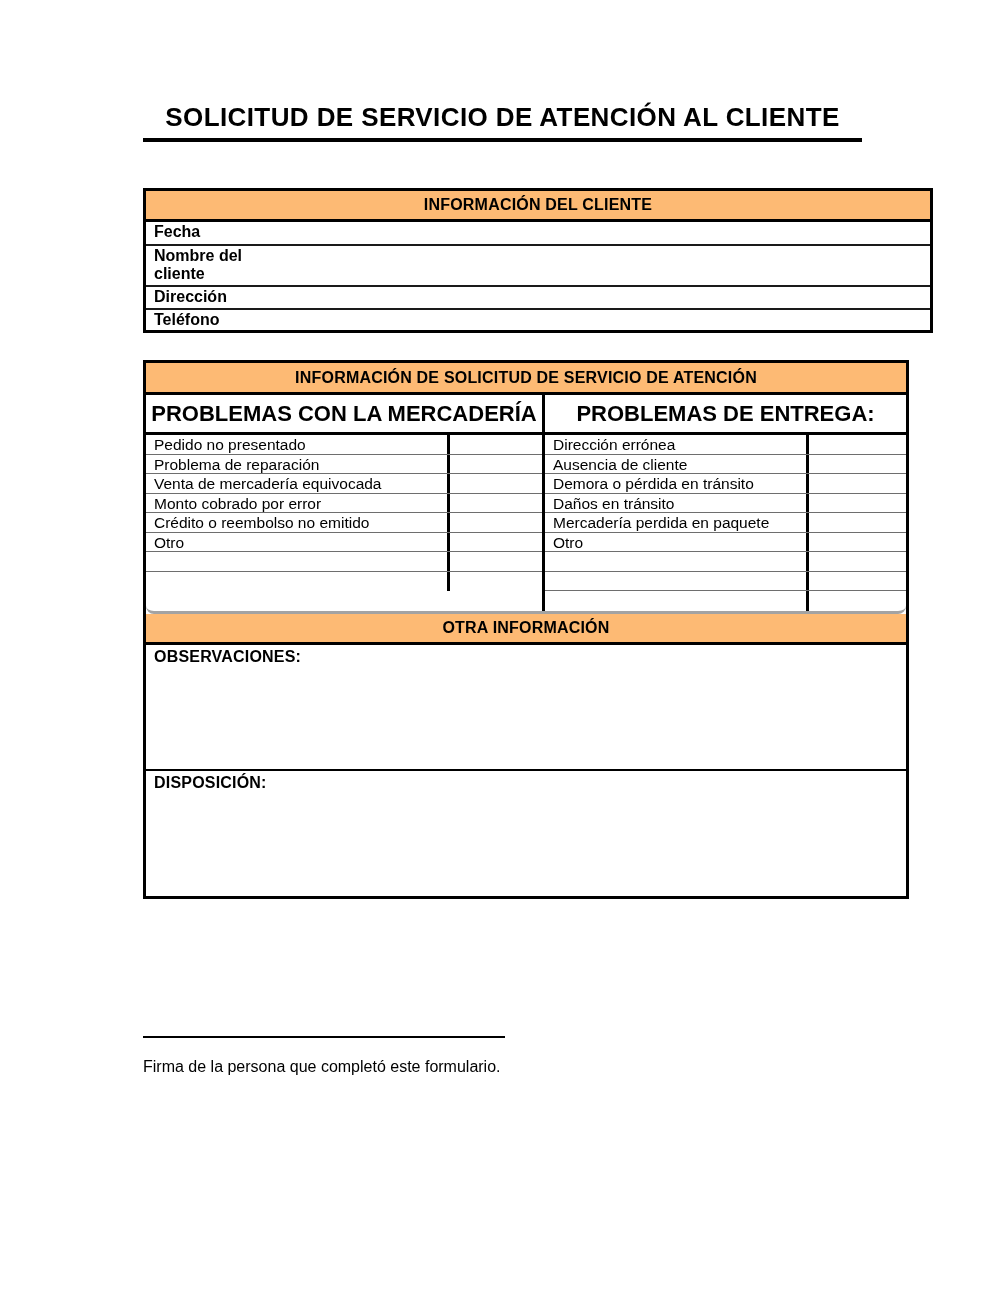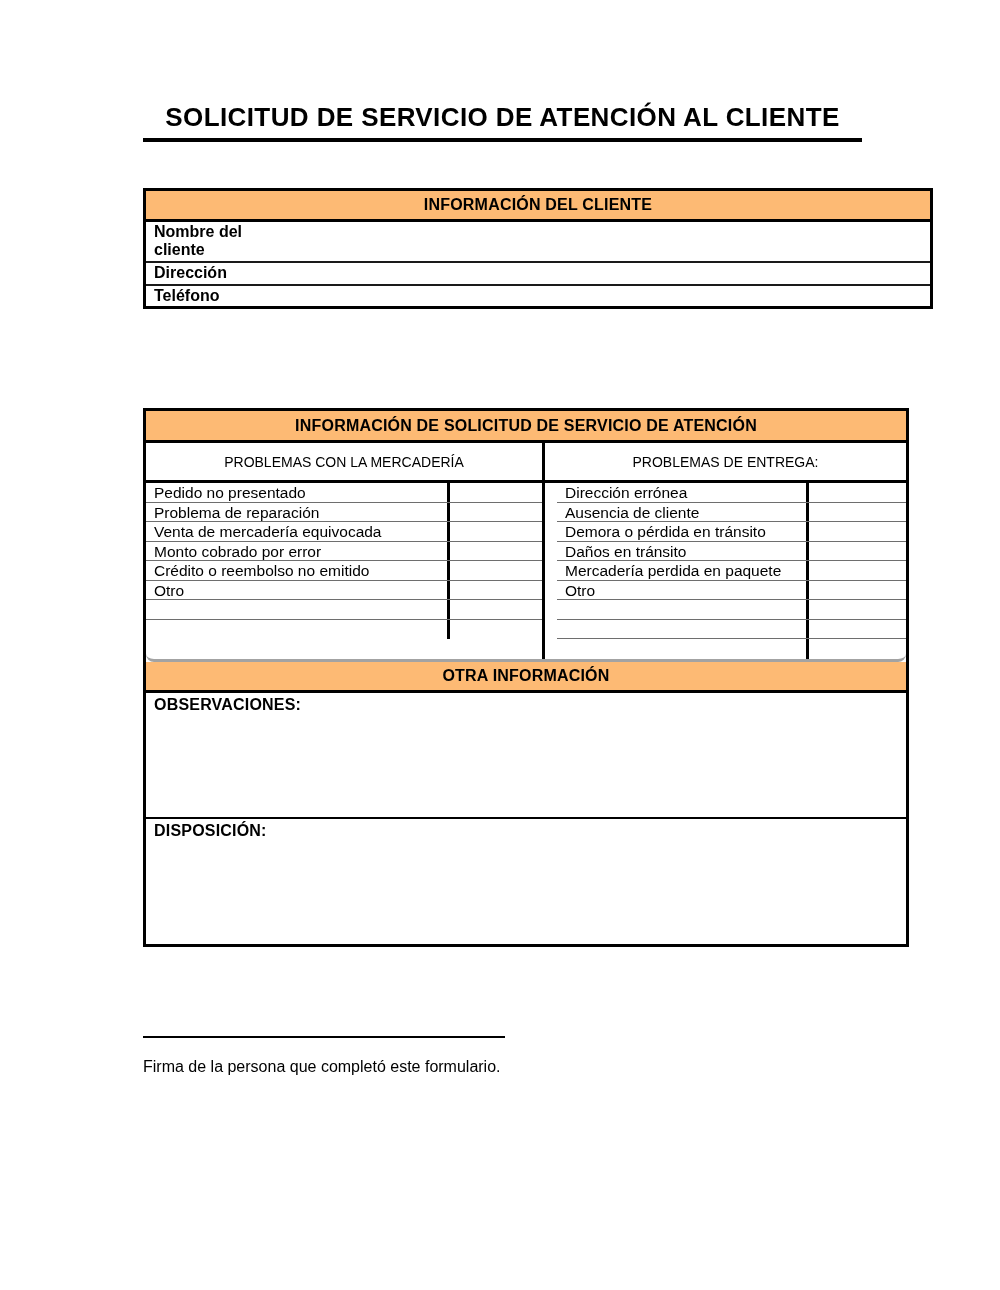--- a/index.html
+++ b/index.html
@@ -37,32 +37,32 @@
     display:flex;
     border-bottom:2px solid #1a1a1a;
     font-weight:bold;font-size:16px;
     padding:1px 0 0 8px;
   }
   .t1row:last-child{border-bottom:none;}
   .t1row .fill{flex:1;}
   .lbl-wrap{display:inline-block;width:105px;line-height:18px;}
 
   
-  .table2{left:143px;top:360px;width:766px;margin-top:48px;}
+  .table2{left:143px;top:360px;width:766px;}
   .head2{height:29px;line-height:29px;}
   .subheads{display:flex;border-bottom:3px solid #000;height:37px;}
   .sh{display:flex;align-items:center;justify-content:center;
-      font-weight:normal;font-size:14px;box-sizing:border-box;}
+      font-weight:bold;font-size:22px;box-sizing:border-box;}
   .sh-left{width:399px;border-right:3px solid #000;}
   .sh-right{flex:1;}
 
   .grid{display:flex;border-bottom:3px solid #a3a3a3;border-radius:8px;}
   .half{box-sizing:border-box;}
   .half-left{width:399px;border-right:3px solid #000;}
-  .half-right{flex:1;padding-left:12px;}
+  .half-right{flex:1;}
   .crow{display:flex;height:19.5px;border-bottom:1px solid #6e6e6e;box-sizing:border-box;}
   .crow:last-child{border-bottom:none;}
   .cl{flex:1;font-size:15.5px;line-height:18px;padding:1px 2px 0 8px;
       white-space:nowrap;overflow:hidden;}
   .half-left .cc{width:95px;border-left:3px solid #000;box-sizing:border-box;}
   .half-right .cc{width:100px;border-left:3px solid #000;box-sizing:border-box;}
 
   .otra{height:28px;line-height:28px;}
   .freecell{box-sizing:border-box;padding:3px 8px;}
   .freecell .flabel{font-weight:bold;font-size:16px;letter-spacing:.2px;}
@@ -76,20 +76,24 @@
   .sig-caption{font-size:16px;margin-top:20px;}
 </style>
 </head>
 <body>
 
 <div class="abs title">SOLICITUD DE SERVICIO DE ATENCIÓN AL CLIENTE</div>
 
 <div class="abs form-table table1">
   <div class="band">INFORMACIÓN DEL CLIENTE</div>
 
+  <div class="t1row" style="height:21px">
+    <span>Fecha</span>
+    <span class="fill"></span>
+  </div>
 
   <div class="t1row" style="height:38px">
     <span class="lbl-wrap">Nombre del cliente</span>
     <span class="fill"></span>
   </div>
 
   <div class="t1row" style="height:20px">
     <span>Dirección</span>
     <span class="fill"></span>
   </div>

